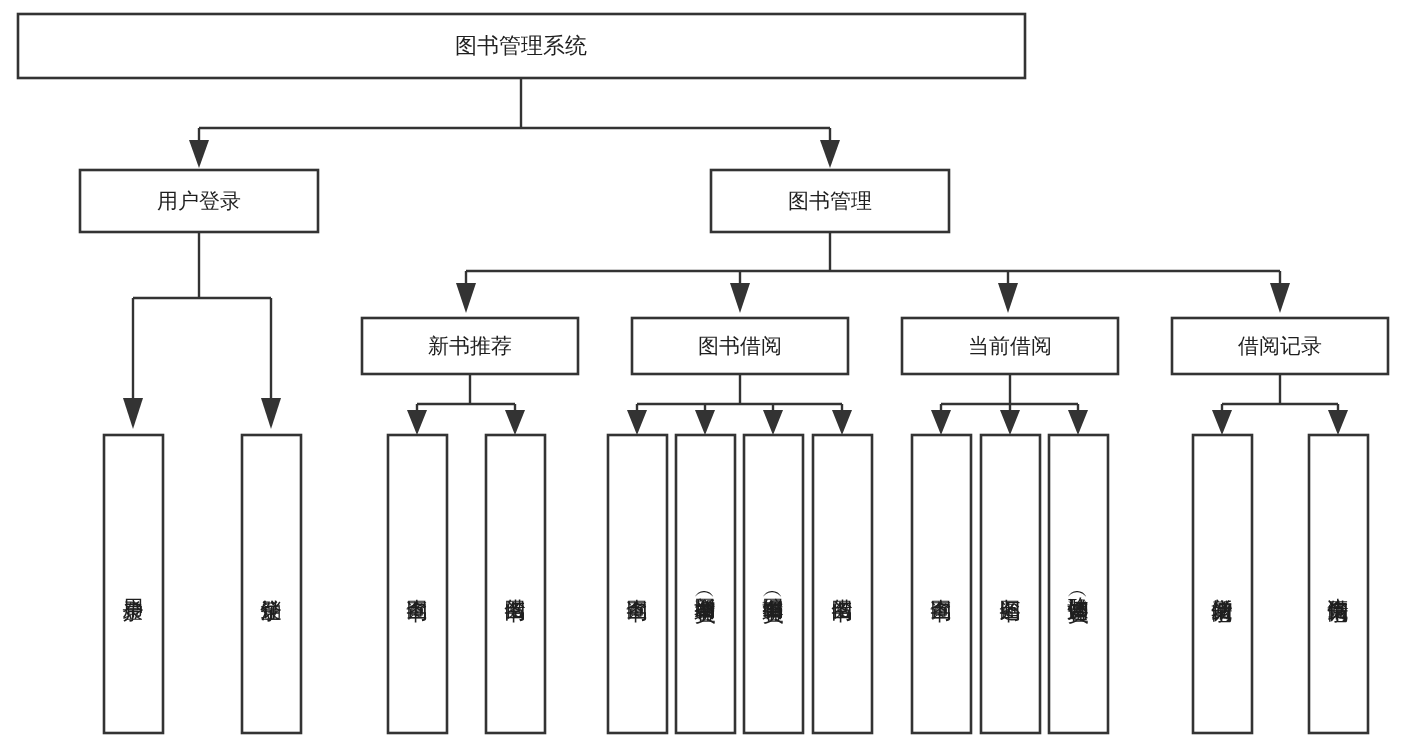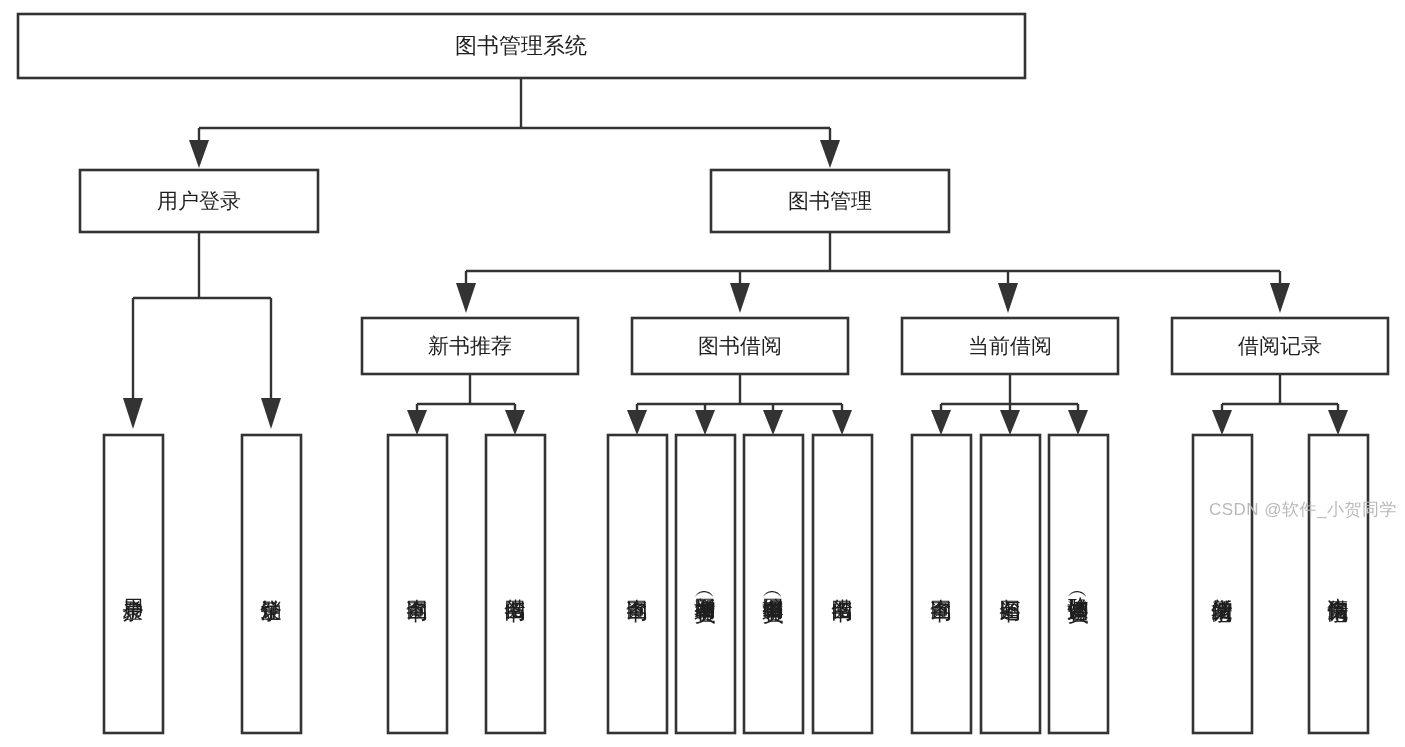--- a/index.html
+++ b/index.html
@@ -223,14 +223,13 @@
   <div class="vlabel" style="left:744px; top:435px; width:59px; height:298px;">编辑图书（管理员）</div>
   <div class="vlabel" style="left:813px; top:435px; width:59px; height:298px;">借阅图书</div>
 
   <div class="vlabel" style="left:912px; top:435px; width:59px; height:298px;">查询图书</div>
   <div class="vlabel" style="left:981px; top:435px; width:59px; height:298px;">归还图书</div>
   <div class="vlabel" style="left:1049px; top:435px; width:59px; height:298px;">确认归还（管理员）</div>
 
   <div class="vlabel" style="left:1193px; top:435px; width:59px; height:298px;">新增借阅记录</div>
   <div class="vlabel" style="left:1309px; top:435px; width:59px; height:298px;">查询借阅记录</div>
 
-  <div class="watermark">CSDN @软件_小贺同学</div>
 </div>
 
 </body></html>

